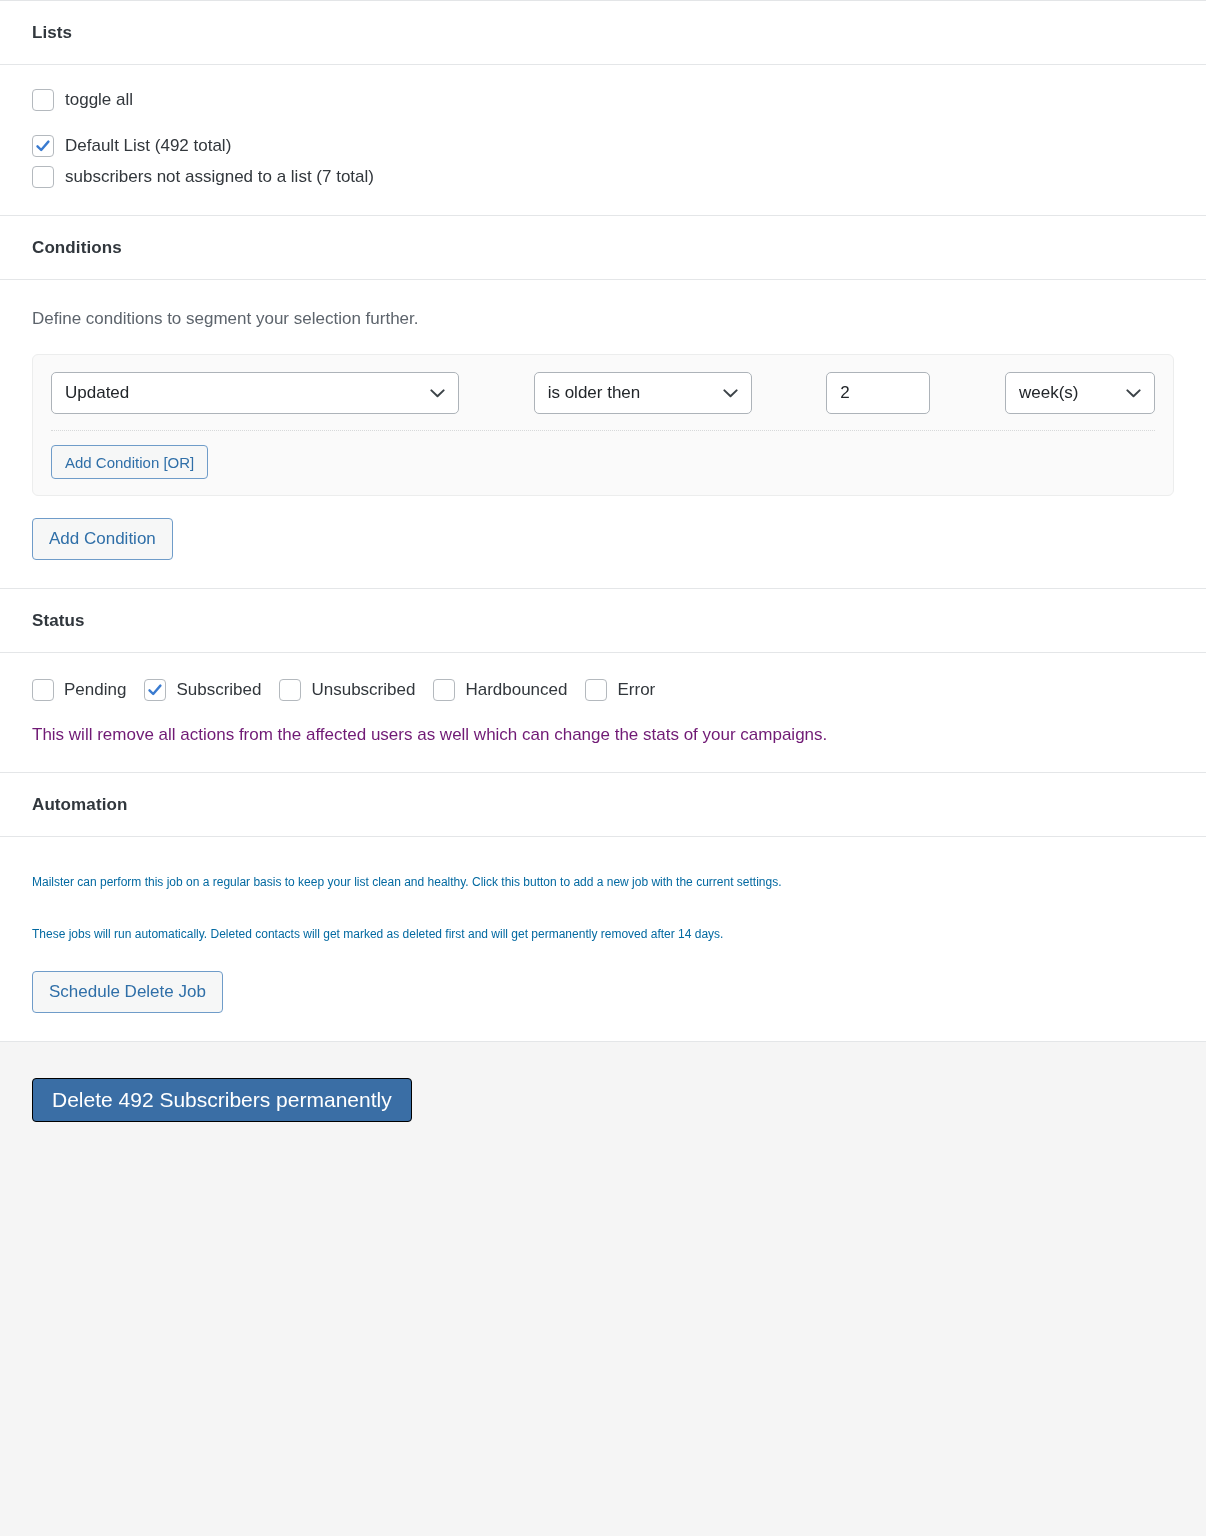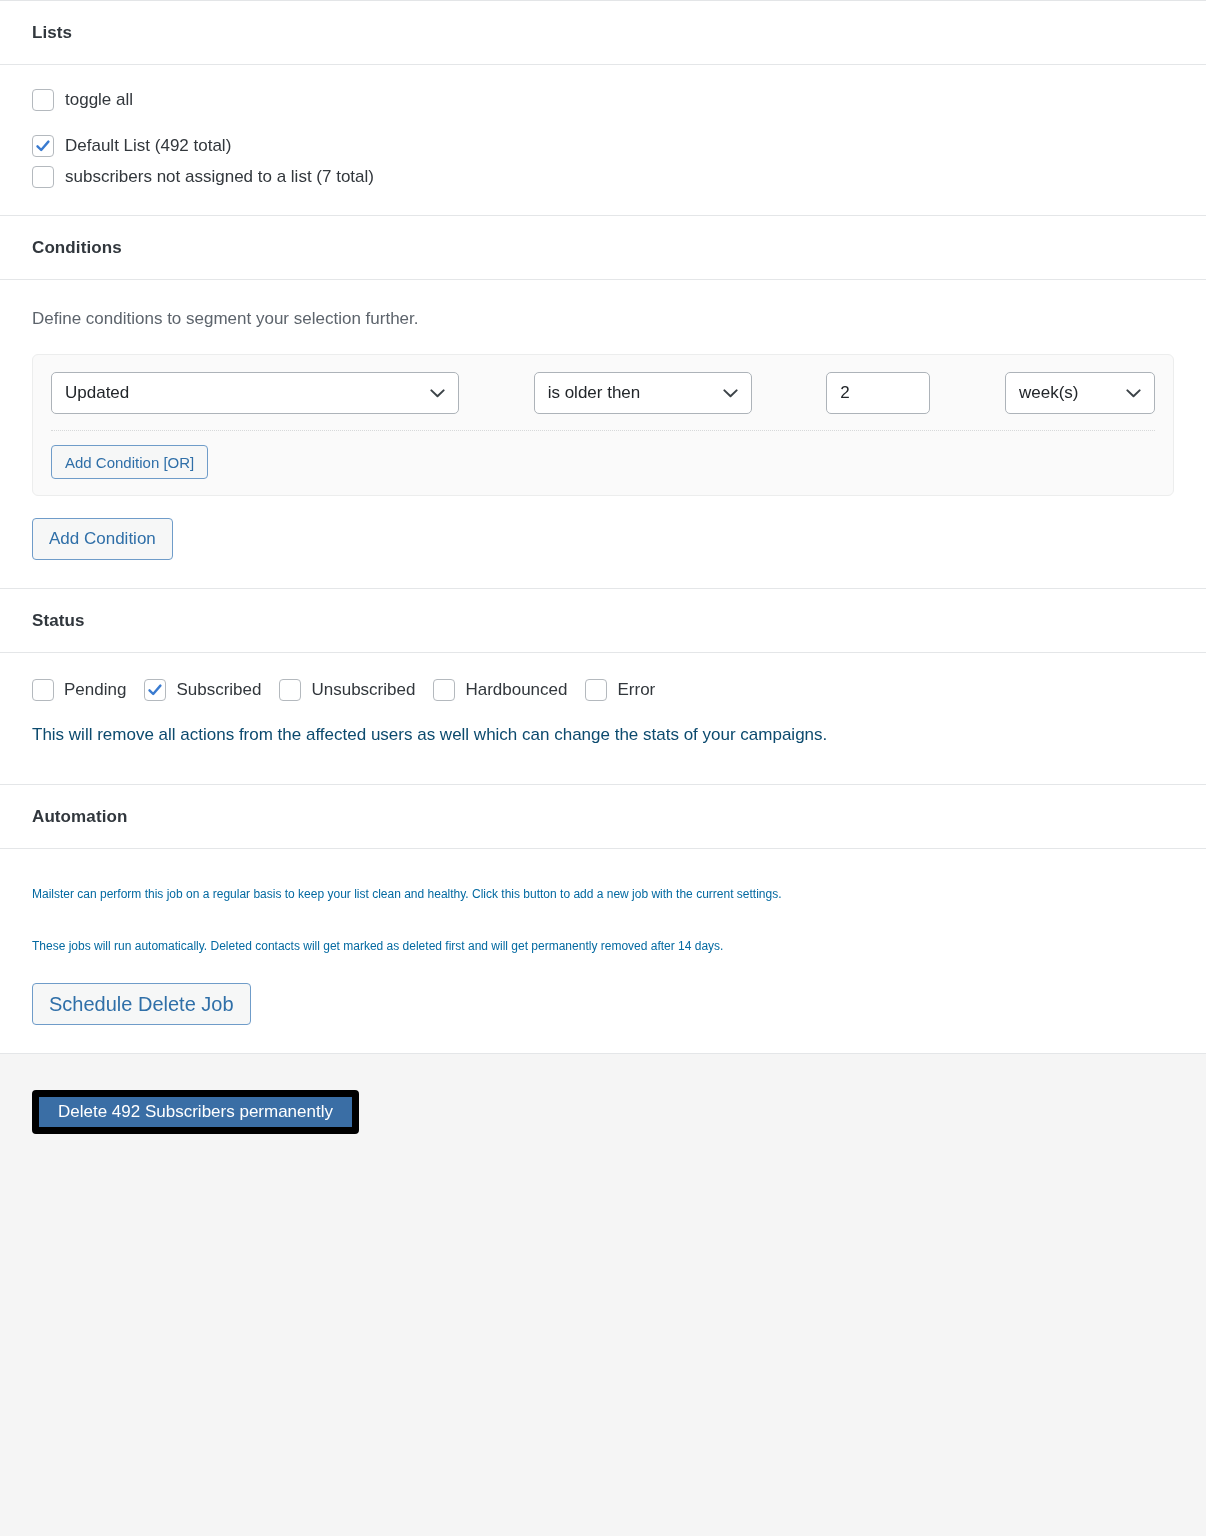--- a/index.html
+++ b/index.html
@@ -153,37 +153,37 @@
   }
   .btn-add-cond {
     margin-top: 22px;
     height: 42px;
     padding: 0 16px;
     font-size: 17px;
   }
   .btn-schedule {
     height: 42px;
     padding: 0 16px;
-    font-size: 20px;
+    font-size: 17px;
   }
 
   
   .status-body { padding-top: 26px; padding-bottom: 26px; }
   .status-row {
     display: flex;
     align-items: flex-end;
     gap: 0;
     margin-bottom: 22px;
   }
   .status-row .cbrow { gap: 10px; margin-right: 18px; }
   .status-row .cbrow:last-child { margin-right: 0; }
   .remove-note {
-    margin: 6px 0 12px 0;
-    font-size: 17px;
-    color: #0c4a6e;
+    margin: 6px 0 0 0;
+    font-size: 17px;
+    color: #701a75;
     line-height: 23px;
   }
 
   
   .auto-body { padding-top: 26px; padding-bottom: 28px; }
   .auto-p {
     margin: 4px 0 22px 0;
     font-size: 12px;
     color: #0369a1;
     line-height: 30px;
@@ -198,25 +198,25 @@
     padding: 36px 32px 0 32px;
     box-sizing: border-box;
   }
   .btn-primary {
     display: inline-flex;
     align-items: center;
     justify-content: center;
     height: 44px;
     padding: 0 19px;
     background: #3a6ea5;
-    border: 7px solid #000000;
+    border: 1px solid #000000;
     border-radius: 4px;
     color: #ffffff;
     font-family: "Liberation Sans", sans-serif;
-    font-size: 17px;
+    font-size: 21px;
     cursor: pointer;
     white-space: nowrap;
   }
 </style>
 </head>
 <body>
 
 <div class="page">
 
   <div class="section-head">

